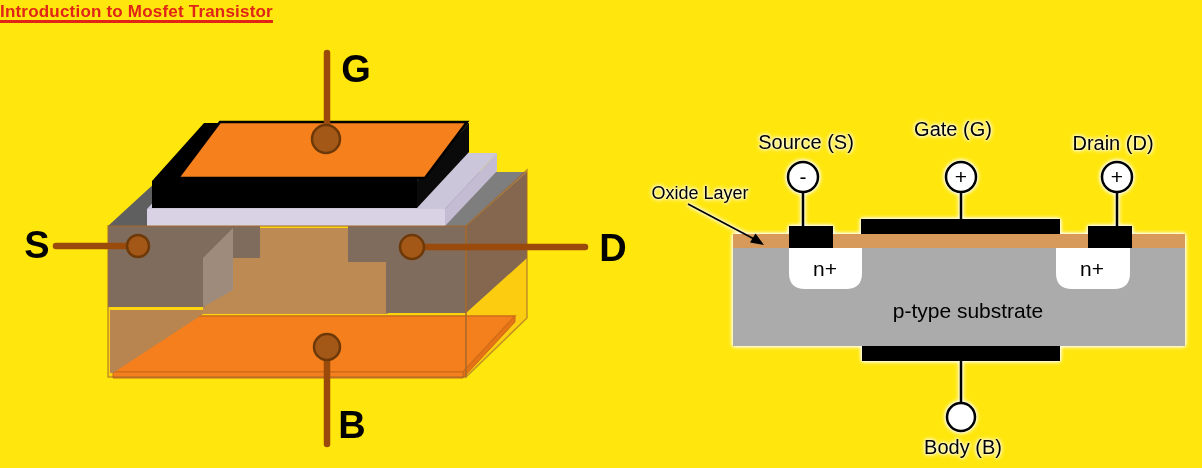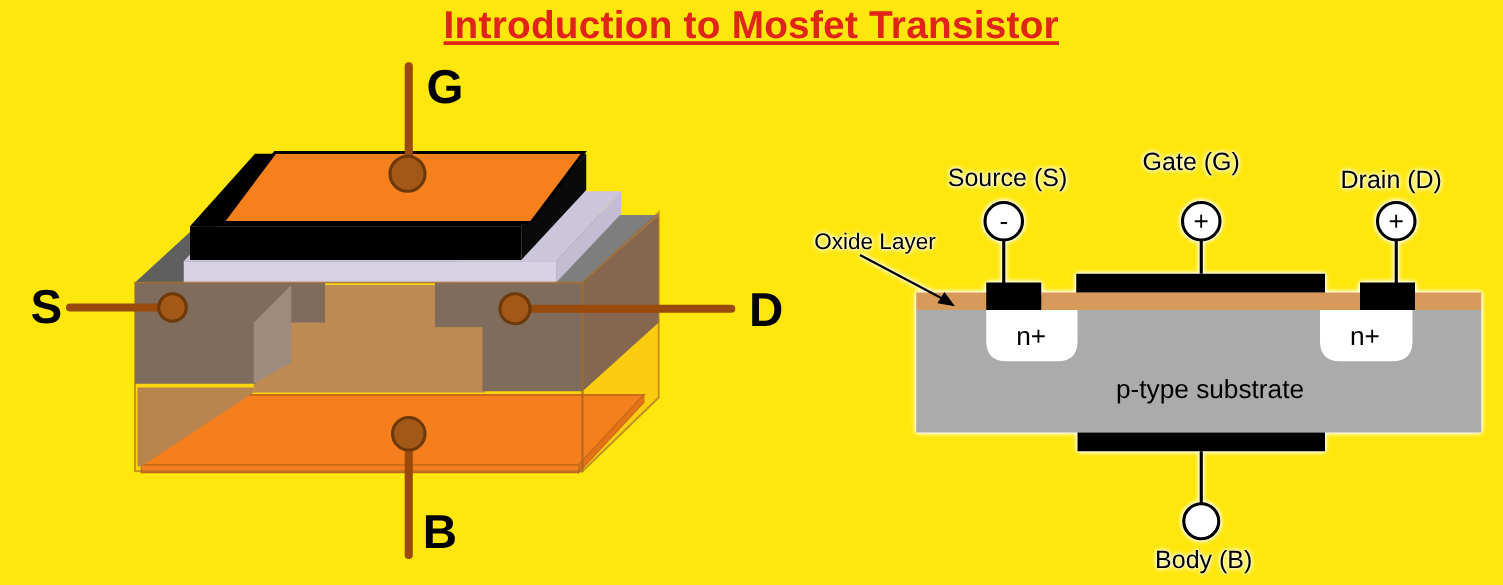--- a/index.html
+++ b/index.html
@@ -6,22 +6,21 @@
   body{
     width:1202px;height:468px;
     background:#FFE70D;
     position:relative;
     overflow:hidden;
     font-family:"Liberation Sans", sans-serif;
   }
   .title{
     position:absolute;
     left:0; right:0; top:2px;
-    text-align:center;
-    font-size:31px;
+    font-size:17px;
     font-weight:bold;
     color:#E02417;
     text-decoration:underline;
     text-decoration-thickness:2.5px;
     text-underline-offset:3px;
     letter-spacing:0.2px;
   }
   svg{position:absolute;display:block;}
   #left-svg{left:0;top:0;}
   #right-svg{

